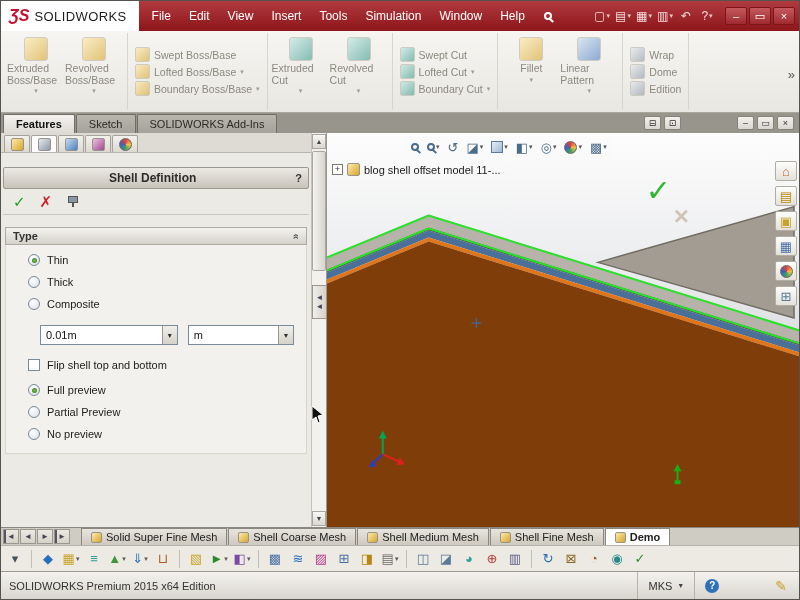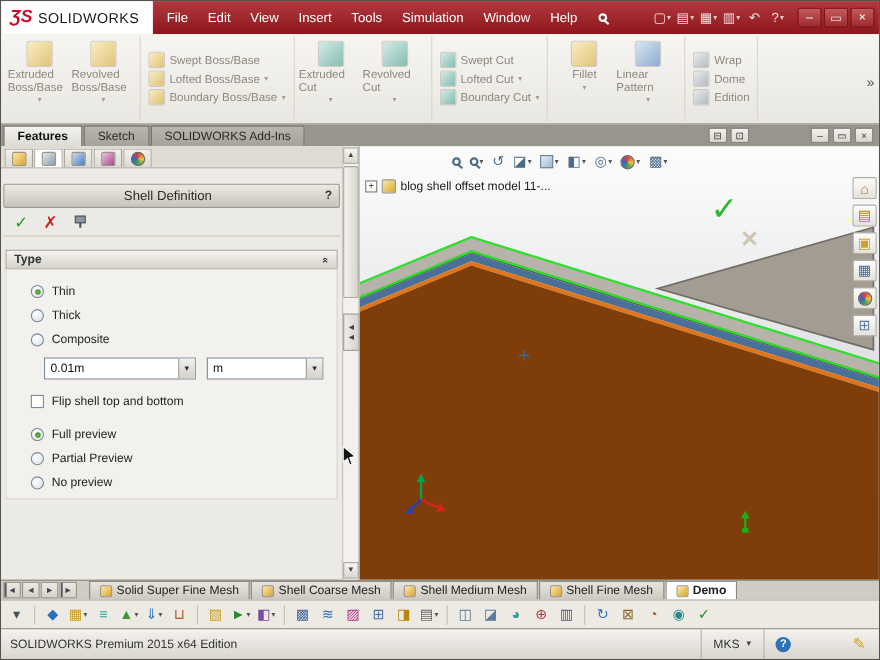--- a/index.html
+++ b/index.html
@@ -52,32 +52,32 @@
   .doc-controls{display:flex;gap:3px;align-self:center;margin-right:5px}
   .dbtn{width:17px;height:14px;display:flex;align-items:center;justify-content:center;background:linear-gradient(#f2f1ed,#d9d6cf);border:1px solid #85837b;font-size:9px;color:#333;border-radius:2px}
 
   
   .main{flex:1 1 auto;display:flex;min-height:0}
   .pm{width:310px;flex:0 0 310px;background:#eceae5;display:flex;flex-direction:column;overflow:hidden}
   .pm-tabs{flex:0 0 20px;display:flex;gap:1px;padding:2px 0 0 3px;background:#dedbd4;border-bottom:1px solid #b9b6ad}
   .pm-tab{width:26px;display:flex;align-items:center;justify-content:center;border:1px solid #a5a299;border-bottom:none;background:linear-gradient(#f2f1ed,#dcd9d2);border-radius:2px 2px 0 0}
   .pm-tab.on{background:#fff}
   .pm-title{margin:14px 2px 0;height:22px;background:linear-gradient(#ece9e3,#c8c4bb);border:1px solid #9a978e;display:flex;align-items:center;padding:0 6px;border-radius:2px}
-  .pm-title-text{flex:1;text-align:center;font-weight:400;color:#2e2c28;font-size:12px}
+  .pm-title-text{flex:1;text-align:center;font-weight:700;color:#2e2c28;font-size:12px}
   .pm-help{font-weight:700;color:#333}
   .pm-actions{height:26px;display:flex;align-items:center;gap:14px;padding:2px 10px;border-bottom:1px solid #c9c6bd;margin:0 2px}
   .ok-glyph{color:#1f9d1f;font-size:15px;font-weight:700}
   .cancel-glyph{color:#cc2222;font-size:15px;font-weight:700}
   .pin{width:13px;height:13px;position:relative;display:inline-block}
   .pin::before{content:"";position:absolute;left:2px;top:1px;width:8px;height:5px;background:#8a97a4;border:1px solid #555}
   .pin::after{content:"";position:absolute;left:6px;top:7px;width:2px;height:5px;background:#555}
   .pm-section-header{margin:12px 4px 0;height:18px;background:linear-gradient(#f4f3ef,#d5d2ca);border:1px solid #aeaba2;display:flex;align-items:center;padding:0 7px;font-weight:700;color:#333}
   .chev{margin-left:auto;transform:rotate(-90deg);font-size:10px;color:#444}
   .pm-section{margin:0 4px;background:#f2f1ed;border:1px solid #d8d5cd;border-top:none;padding:4px 0 8px}
-  .radio-row{display:flex;align-items:flex-end;gap:7px;height:22px;padding-left:22px}
+  .radio-row{display:flex;align-items:center;gap:7px;height:22px;padding-left:22px}
   .radio{width:12px;height:12px;border-radius:50%;border:1px solid #7a8a98;background:radial-gradient(circle at 35% 30%,#fff,#d8dee6);position:relative;display:inline-block}
   .radio.sel::after{content:"";position:absolute;left:2.5px;top:2.5px;width:5px;height:5px;border-radius:50%;background:radial-gradient(circle,#7ac143 0%,#2f7d1f 90%)}
   .sel-row{display:flex;gap:6px;padding:2px 10px 0 6px;align-items:flex-start}
   .face-ic{width:20px;height:18px;flex:0 0 20px;margin-top:2px;background:linear-gradient(135deg,#ffe9a8,#d7a62e);border:1px solid #8a6a1a;box-shadow:inset 3px 0 0 #4a7fc0}
   .sel-box{flex:1;height:84px;background:#d9ecfa;border:1px solid #6a9ac4;overflow:hidden}
   .sel-item{height:16px;display:flex;align-items:center;padding:0 5px}
   .sel-item.on{background:#3d95e8;color:#fff}
   .combo-row{display:flex;gap:10px;padding:10px 12px 0 34px}
   .combo{height:20px;background:#fff;border:1px solid #7a8a98;display:flex;align-items:center}
   .combo .val{flex:1;padding:0 5px;color:#111}

